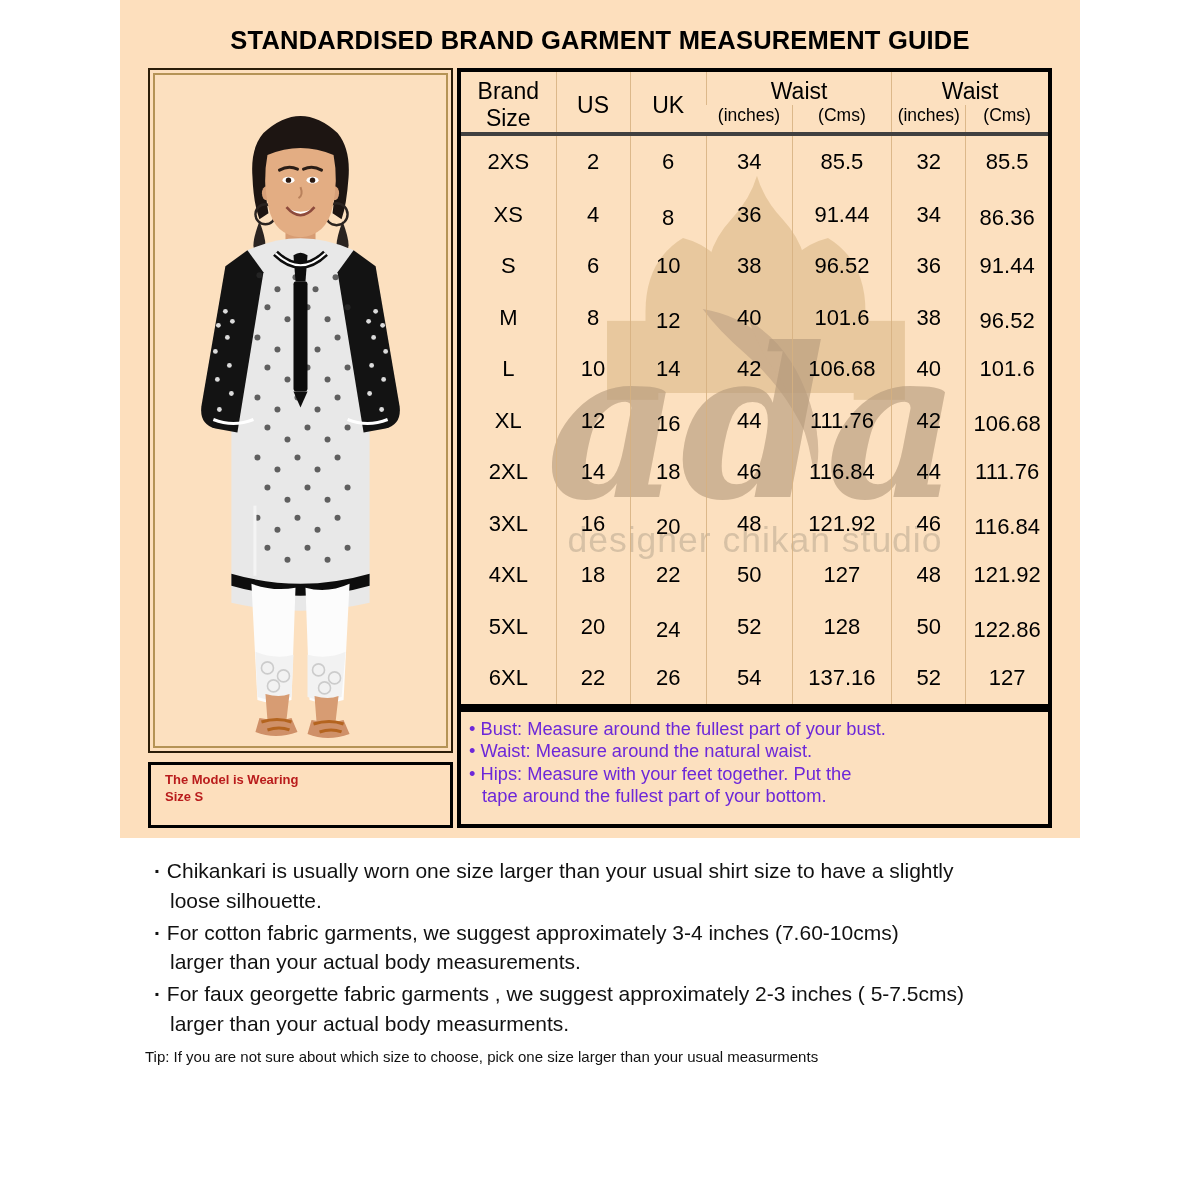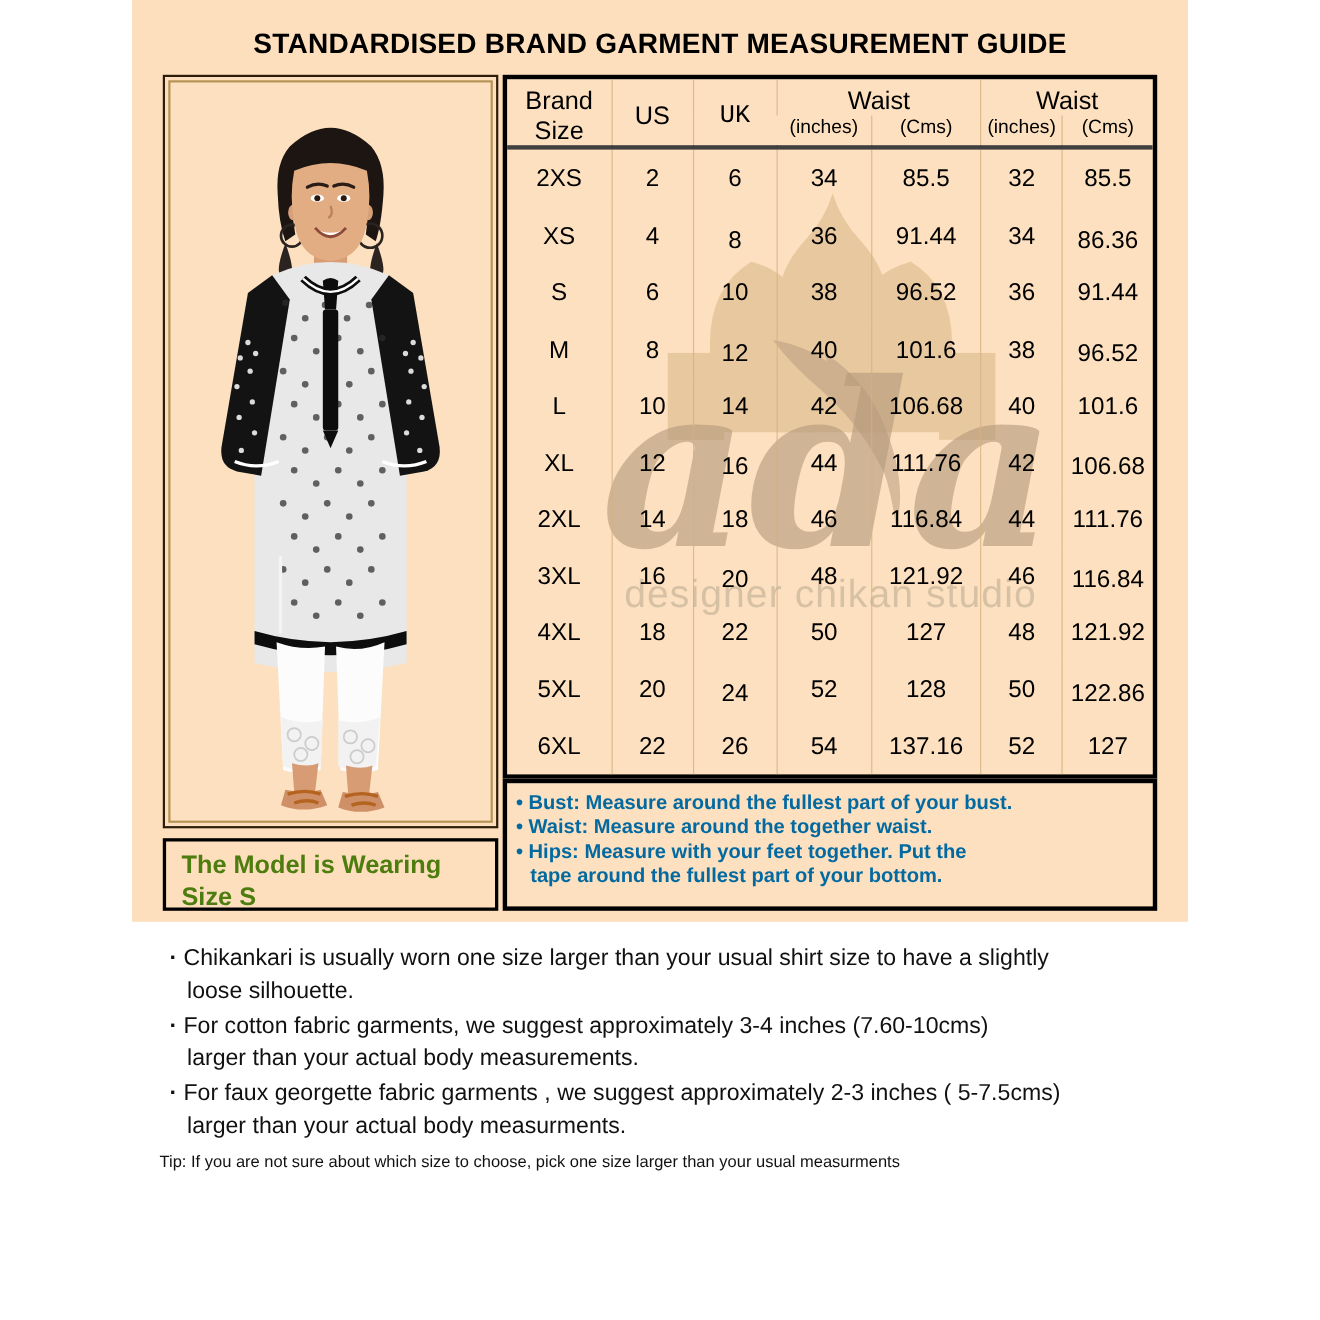--- a/index.html
+++ b/index.html
@@ -50,21 +50,21 @@
 
   .caption-box {
     position: absolute;
     left: 28px; top: 762px;
     width: 305px; height: 66px;
     border: 3px solid #000;
     background: #fddfbd;
     padding: 7px 0 0 14px;
   }
   .caption-box div {
-    font-size: 23px; font-weight: bold; color:#4d7c0f; line-height: 1.28;
+    font-size: 13px; font-weight: bold; color:#b91c1c; line-height: 1.28;
   }
 
   
   .table-wrap {
     position: absolute;
     left: 337px; top: 68px;
     width: 595px; height: 640px;
     border: 4px solid #000;
     background: #fce0bf;
     overflow: hidden;
@@ -88,44 +88,44 @@
   table.sz th:first-child, table.sz td:first-child { border-left: none; }
   thead tr.hrow1 th { font-size: 23px; font-weight: normal; padding-top: 6px; }
   thead tr.hrow2 th { font-size: 17.5px; font-weight: normal; padding-bottom: 6px; }
   thead { border-bottom: 4px solid #404040; }
   thead th.grp { border-bottom: none; }
   .hdr-sep { display:block; }
 
   tbody td { font-size: 22px; padding: 2px 0; }
   .c-brand { width: 16.2%; }
   .c-us    { width: 12.6%; }
-  .c-uk    { width: 13.0%; font-family: Liberation Mono, monospace; }
+  .c-uk    { width: 13.0%; }
   .c-bi    { width: 14.6%; }
   .c-bc    { width: 17.0%; }
   .c-wi    { width: 12.6%; }
   .c-wc    { width: 14.0%; }
 
   
   tbody tr:nth-child(even) td.off { transform: translateY(3px); }
 
   
   .notes-box {
     position: absolute;
     left: 337px; top: 708px;
     width: 595px; height: 120px;
     border: 4px solid #000;
     background: #fce0bf;
     padding: 6px 6px 0 8px;
   }
   .notes-box li {
     list-style: none;
     font-size: 18.3px;
-    font-weight: bold;
+    font-weight: normal;
     line-height: 1.22;
-    color: #0369a1;
+    color: #6d28d9;
     text-indent: -13px;
     padding-left: 13px;
     white-space: pre-line;
   }
   .notes-box li::before { content: "• "; }
 
   
   .footer {
     position: absolute;
     left: 140px; top: 856px;
@@ -460,21 +460,21 @@
               <td>52</td>
               <td class="off">127</td>
             </tr>
           </tbody>
       </table>
     </div>
 
     <div class="notes-box">
       <ul id="measure-notes">
           <li>Bust: Measure around the fullest part of your bust.</li>
-          <li>Waist: Measure around the together waist.</li>
+          <li>Waist: Measure around the natural waist.</li>
           <li>Hips: Measure with your feet together. Put the
 tape around the fullest part of your bottom.</li>
         </ul>
     </div>
   </div>
 
   <div class="footer">
     <ul id="footer-notes">
         <li>Chikankari is usually worn one size larger than your usual shirt size to have a slightly
 loose silhouette.</li>

